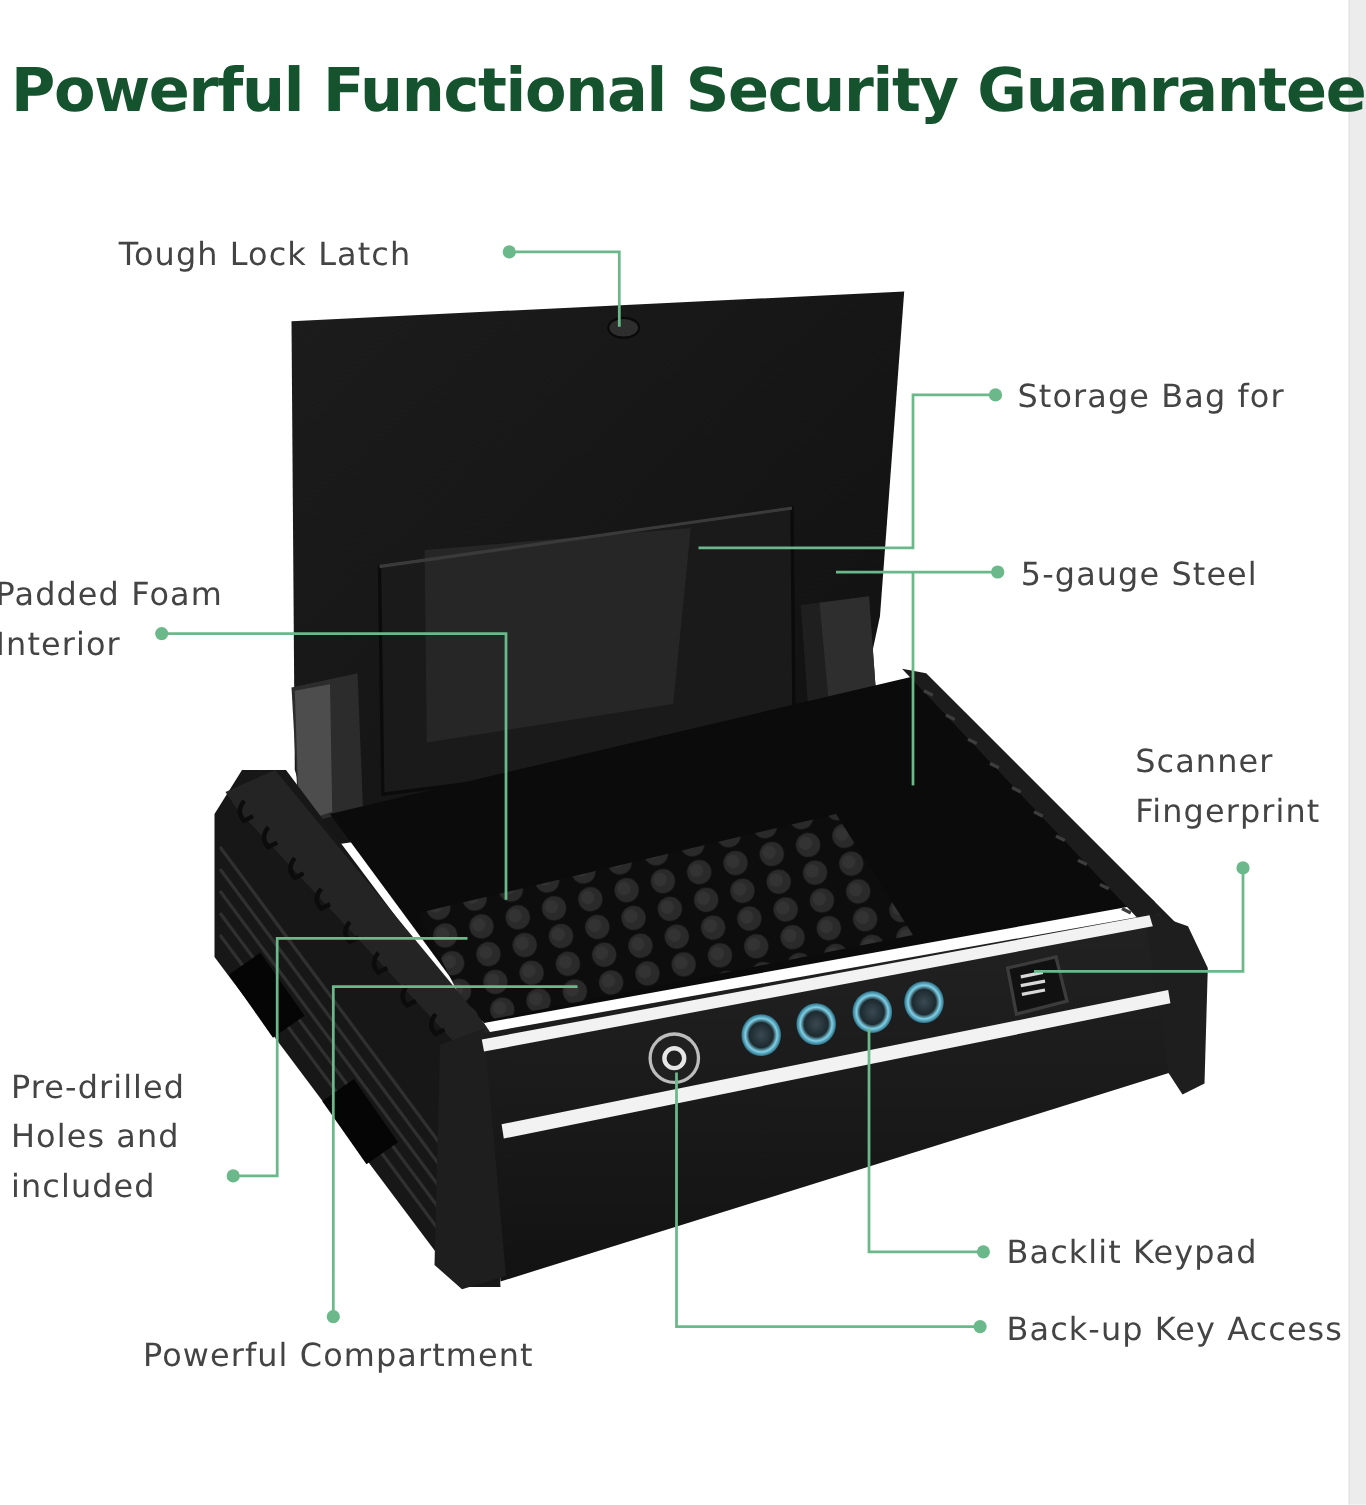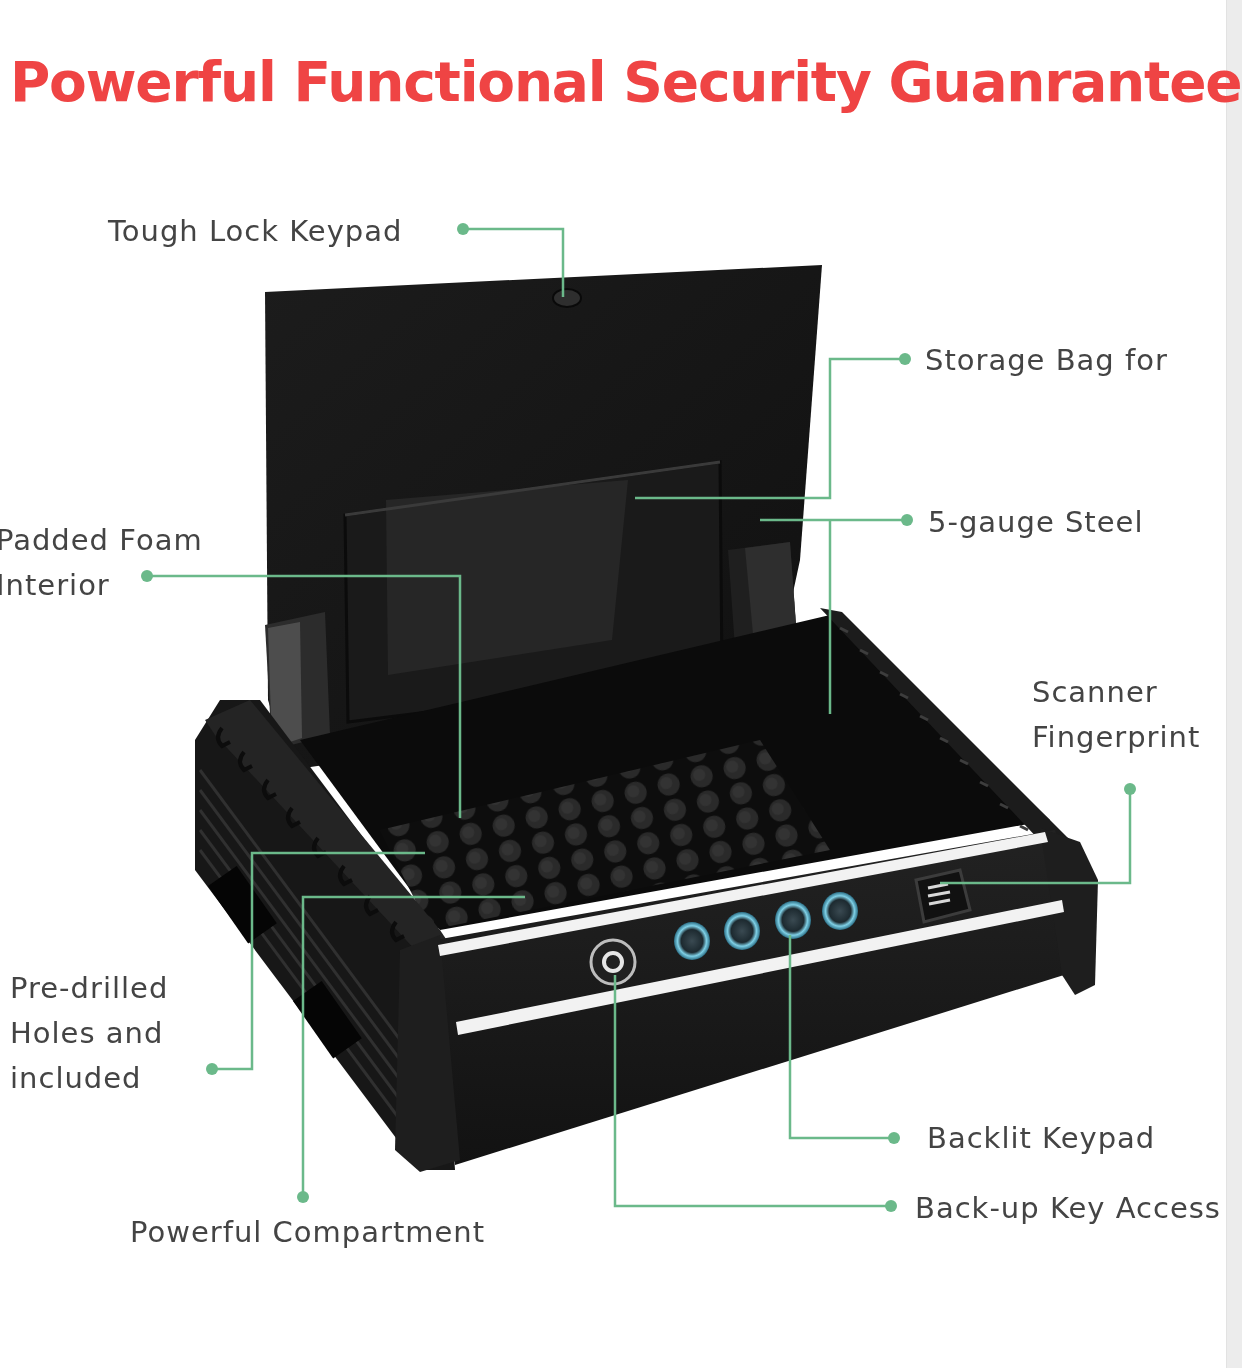--- a/index.html
+++ b/index.html
@@ -2,21 +2,21 @@
 <html><head>
 <meta charset="utf-8">
 <style>
   html, body { margin: 0; padding: 0; background: #ffffff; }
   body { width: 1242px; height: 1368px; position: relative; overflow: hidden;
          font-family: "DejaVu Sans", sans-serif; }
   .right-strip { position: absolute; left: 1226px; top: 0; width: 16px; height: 1368px;
                  background: #ececec; border-left: 1px solid #e2e2e2; }
   .title { position: absolute; left: 10px; top: 50px; margin: 0;
            font-family: "DejaVu Sans", sans-serif; font-weight: bold;
-           font-size: 55px; letter-spacing: -1.2px; color: #ef4444; white-space: nowrap; }
+           font-size: 55px; letter-spacing: -1.2px; color: #14532d; white-space: nowrap; }
   .stage { position: absolute; left: 0; top: 0; width: 1242px; height: 1368px; }
   .label { position: absolute; color: #444444; font-family: "DejaVu Sans", sans-serif;
            font-size: 29px; line-height: 45px; letter-spacing: 1px; white-space: nowrap; }
   .label span { display: block; }
 </style>
 </head>
 <body>
 
 <div class="right-strip"></div>
 
@@ -158,21 +158,21 @@
     <circle cx="147" cy="576" r="6"></circle>
     <circle cx="1130" cy="789" r="6"></circle>
     <circle cx="212" cy="1069" r="6"></circle>
     <circle cx="303" cy="1197" r="6"></circle>
     <circle cx="894" cy="1138" r="6"></circle>
     <circle cx="891" cy="1206" r="6"></circle>
   </g>
 </svg>
 
 <div class="label" style="left:108px; top:209px;">
-  <span>Tough Lock Keypad</span>
+  <span>Tough Lock Latch</span>
 </div>
 
 <div class="label" style="left:925px; top:338px;text-align:right;">
   <span>Storage Bag for</span>
 </div>
 
 <div class="label" style="left:928px; top:500px;">
   <span>5-gauge Steel</span>
 </div>
 
@@ -185,21 +185,21 @@
   <span>Scanner</span>
   <span>Fingerprint</span>
 </div>
 
 <div class="label" style="left:10px; top:966px;">
   <span>Pre-drilled</span>
   <span>Holes and</span>
   <span>included</span>
 </div>
 
-<div class="label" style="left:915px; top:1116px;margin-left:12px;">
+<div class="label" style="left:915px; top:1116px;">
   <span>Backlit Keypad</span>
 </div>
 
 <div class="label" style="left:915px; top:1186px;">
   <span>Back-up Key Access</span>
 </div>
 
 <div class="label" style="left:130px; top:1210px;">
   <span>Powerful Compartment</span>
 </div>

